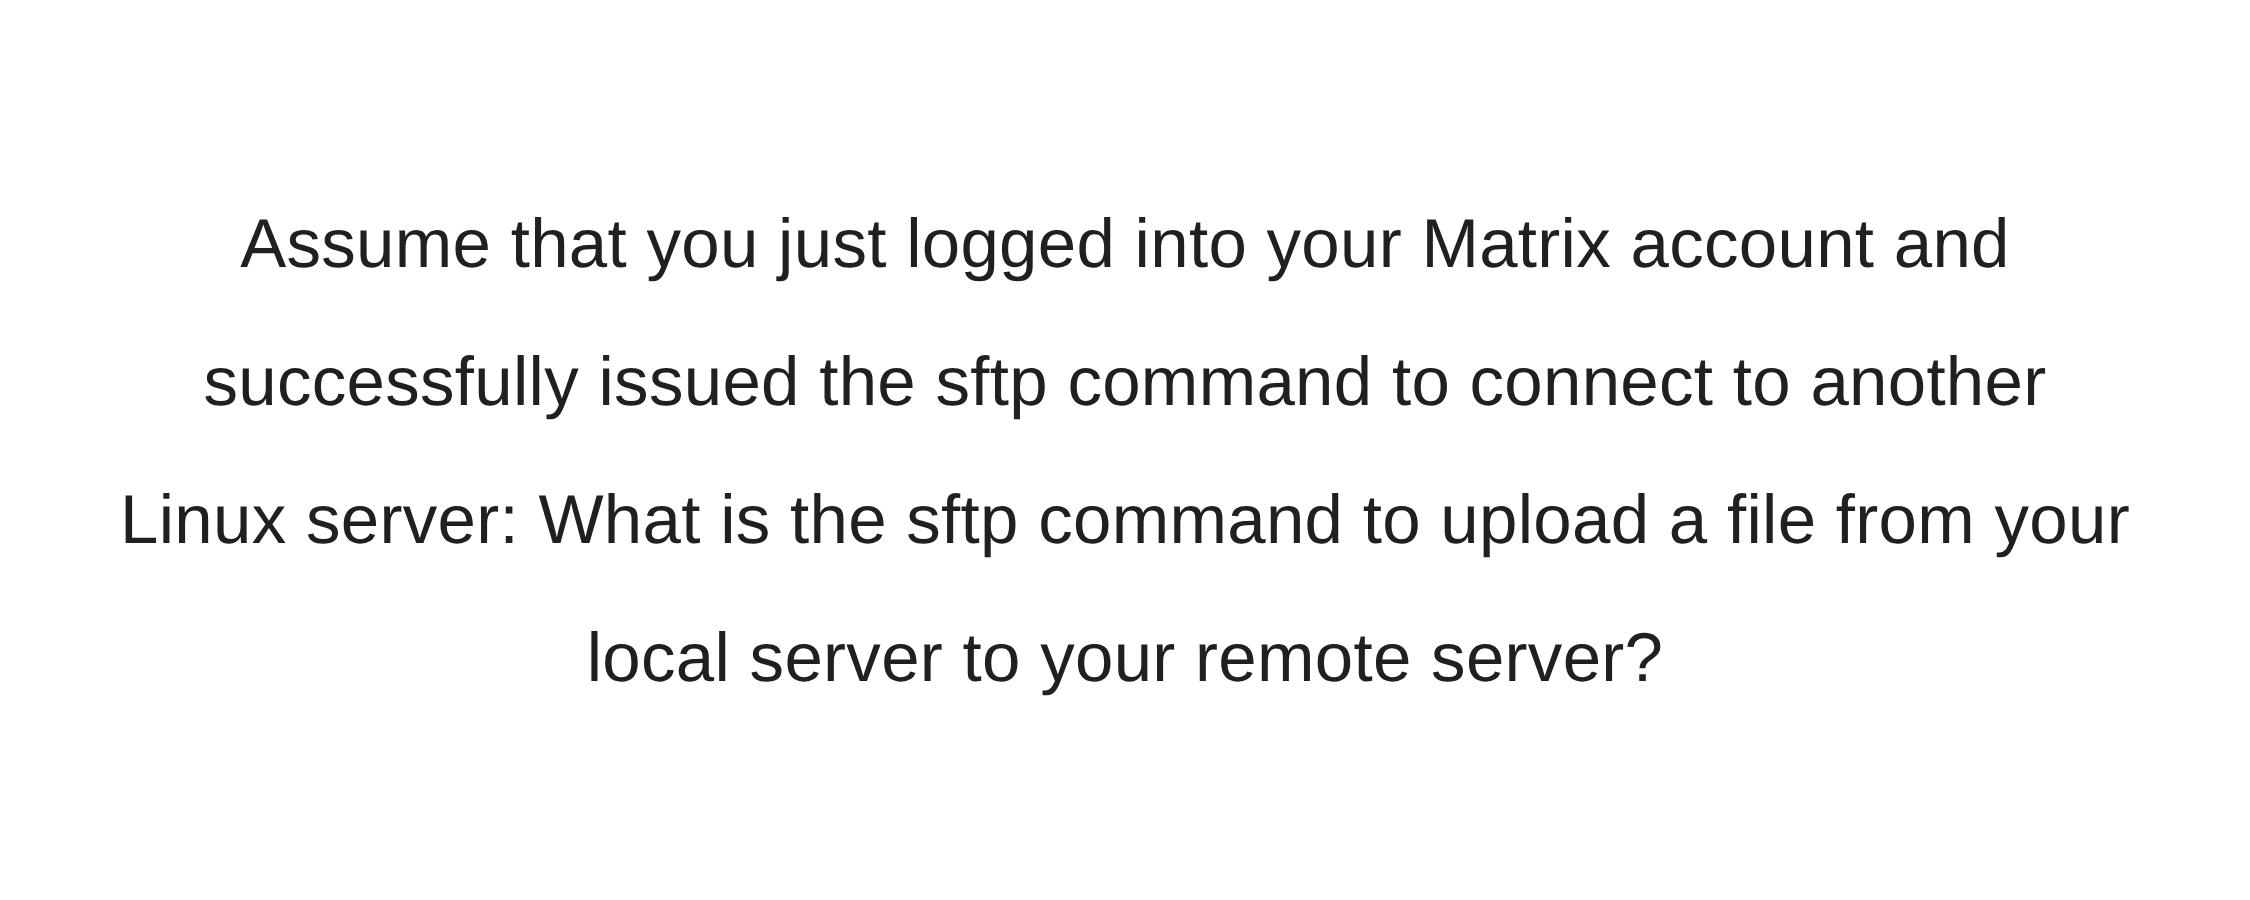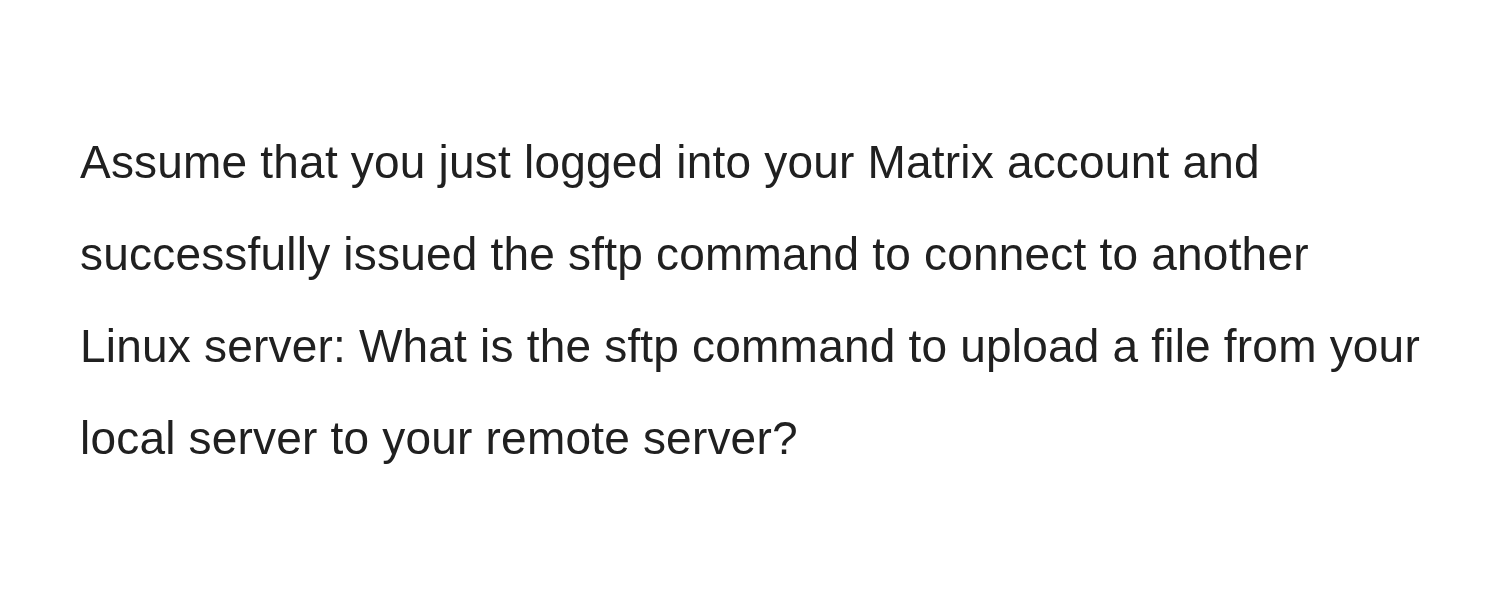--- a/index.html
+++ b/index.html
@@ -1,18 +1,19 @@
 <!DOCTYPE html>
 <html><head>
   <meta charset="utf-8">
   <style>
     * {
       margin: 0;
       padding: 0;
       box-sizing: border-box;
+      text-align: center;
     }
     body {
       width: 1500px;
       height: 600px;
       background: #ffffff;
       font-family: -apple-system, BlinkMacSystemFont, "Segoe UI", Helvetica, Arial, sans-serif;
       padding: 70px 80px 70px 80px;
       display: flex;
       align-items: center;
     }

